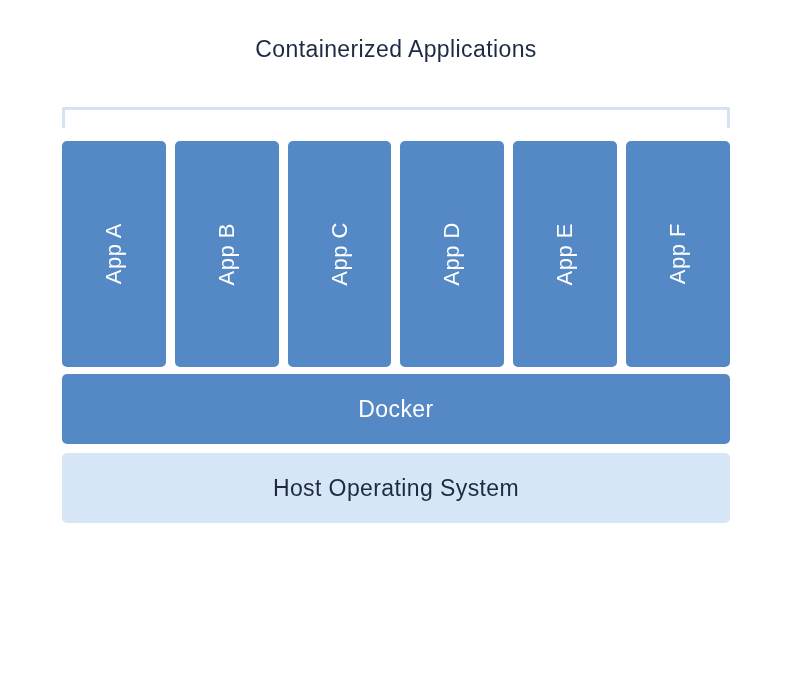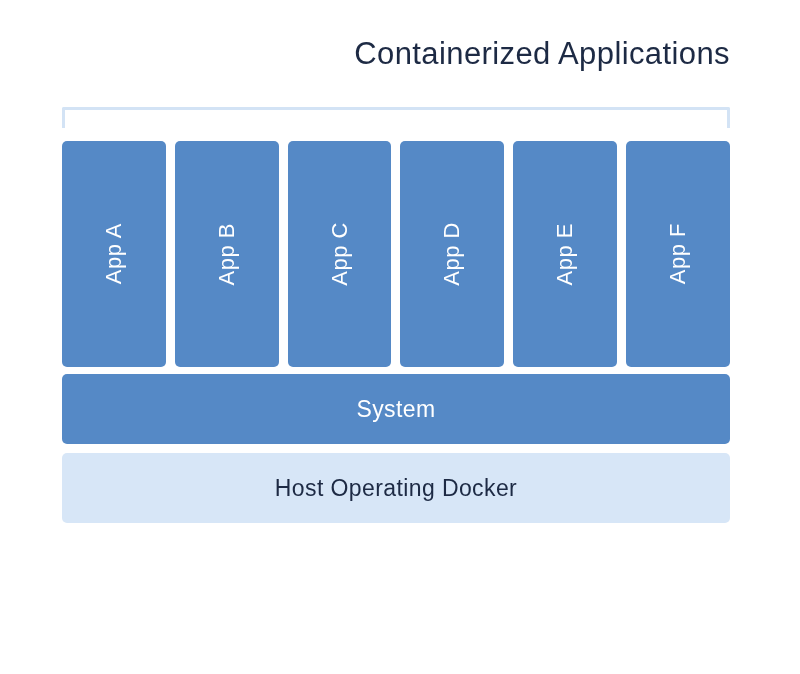--- a/index.html
+++ b/index.html
@@ -13,22 +13,22 @@
   .canvas {
     position: absolute;
     left: 0; top: 0;
     width: 800px; height: 674px;
     background: #ffffff;
   }
   .title {
     position: absolute;
     left: 62px; top: 36px;
     width: 668px;
-    text-align: right;
-    font-size: 31px;
+    text-align: center;
+    font-size: 23px;
     font-weight: 500;
     letter-spacing: 0.4px;
     color: #1d2a44;
   }
   .bracket {
     position: absolute;
     left: 62px; top: 107px;
     width: 668px; height: 21px;
     border-top: 3px solid #d3e3f5;
     border-left: 3px solid #d3e3f5;
@@ -98,18 +98,18 @@
       <span class="app-label">App D</span>
     </div>
     <div class="app-box">
       <span class="app-label">App E</span>
     </div>
     <div class="app-box">
       <span class="app-label">App F</span>
     </div>
   </div>
 
-  <div class="layer-bar layer-docker">System</div>
+  <div class="layer-bar layer-docker">Docker</div>
 
-  <div class="layer-bar layer-hostos">Host Operating Docker</div>
+  <div class="layer-bar layer-hostos">Host Operating System</div>
 
 
 </div>
 
 </body></html>

